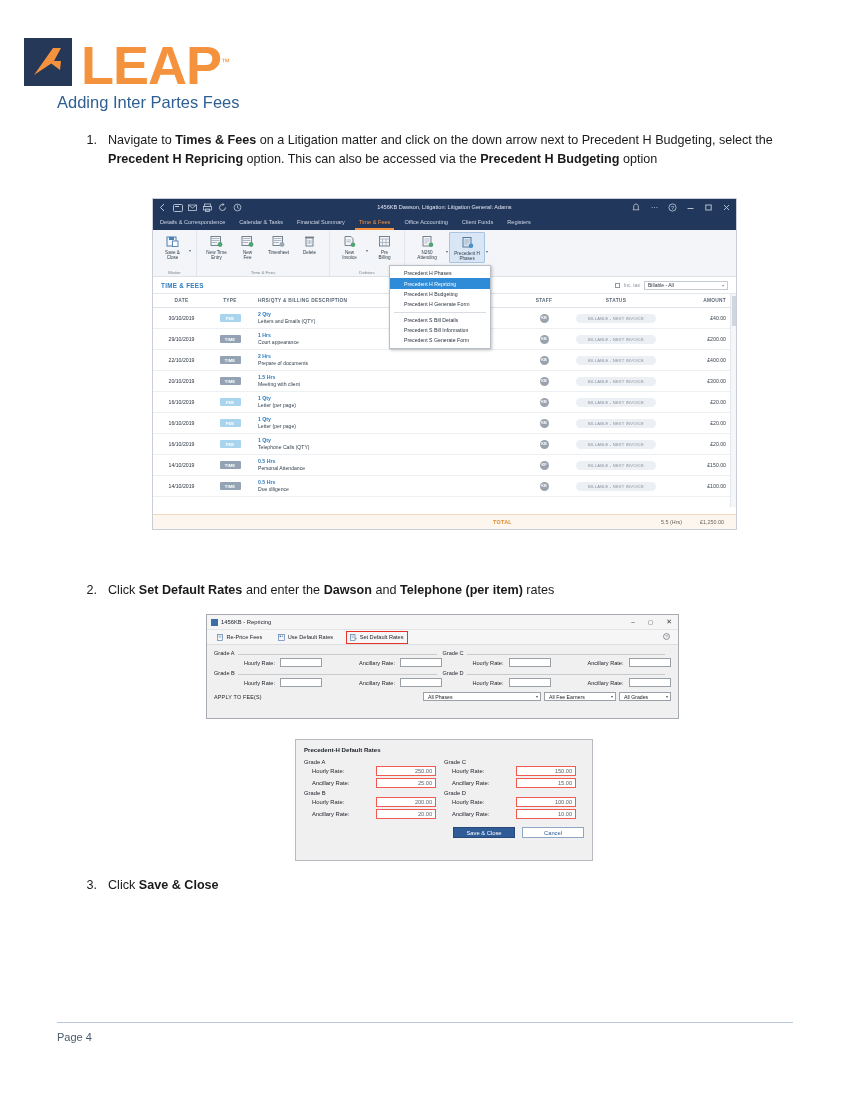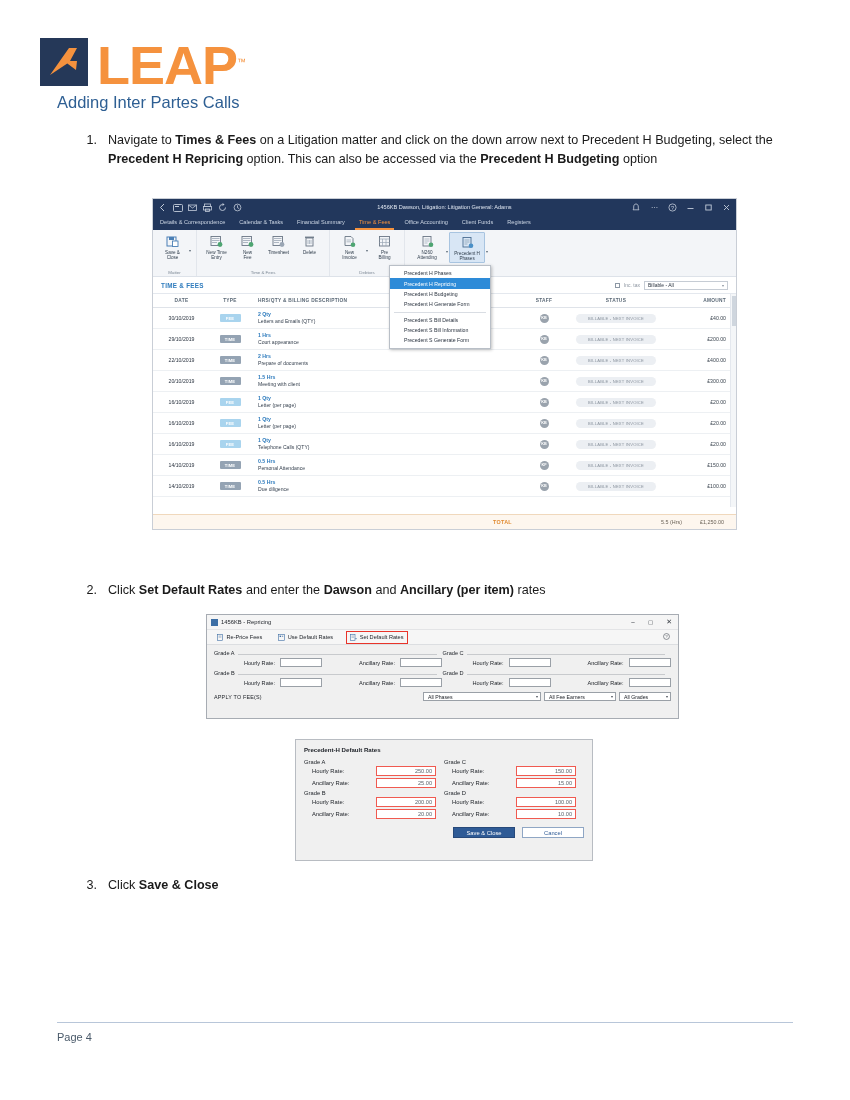--- a/index.html
+++ b/index.html
@@ -8,21 +8,21 @@
     width: 850px; height: 1100px;
     background: #ffffff;
     font-family: "Liberation Sans", sans-serif;
     color: #1a1a1a;
     position: relative;
     overflow: hidden;
   }
 
   
   .page { position:relative; width:850px; height:1100px; }
-  .logo-wrap { position:absolute; left:40px; top:38px; display:flex; align-items:flex-start; }
+  .logo-wrap { position:absolute; left:24px; top:38px; display:flex; align-items:flex-start; }
   .logo-mark {
     width:48px; height:48px; background:#253858; position:relative; flex:none;
   }
   .logo-mark svg { position:absolute; left:6px; top:7px; }
   .logo-text {
     font-size:54px; line-height:48px; font-weight:bold; color:#f5923e;
     letter-spacing:-1px; margin-left:9px; font-family:"Liberation Sans", sans-serif;
     position:relative;
   }
   .logo-tm { font-size:9px; vertical-align:super; color:#f5923e; font-weight:normal; }
@@ -247,21 +247,21 @@
 <div class="page">
 
   <div class="logo-wrap">
     <div class="logo-mark">
       <svg width="36" height="34" viewBox="0 0 36 34">
         <path d="M4 30 L23 3 L31 3 L24 16 L31 16 L30 25 L18 16 L25 16 Z" fill="#f5923e"></path>
       </svg>
     </div>
     <div class="logo-text"><span>LEAP</span><span class="logo-tm">™</span></div>
   </div>
-  <div class="doc-title">Adding Inter Partes Calls</div>
+  <div class="doc-title">Adding Inter Partes Fees</div>
 
   <div class="step" id="step1">
     <div class="num">1.</div>
     <div class="txt">Navigate to <b>Times &amp; Fees</b> on a Litigation matter and click on the down arrow next to Precedent H Budgeting, select the <b>Precedent H Repricing</b> option. This can also be accessed via the <b>Precedent H Budgeting</b> option</div>
   </div>
 
   <div id="shot1">
 
     <div class="lp-titlebar">
       <div class="lp-nav">
@@ -612,21 +612,21 @@
 
     <div class="lp-total">
       <span class="lbl">TOTAL</span>
       <span class="hrs">5.5 (Hrs)</span>
       <span class="amt">£1,250.00</span>
     </div>
   </div>
 
   <div class="step" id="step2">
     <div class="num">2.</div>
-    <div class="txt">Click <b>Set Default Rates</b> and enter the <b>Dawson</b> and <b>Ancillary (per item)</b> rates</div>
+    <div class="txt">Click <b>Set Default Rates</b> and enter the <b>Dawson</b> and <b>Telephone (per item)</b> rates</div>
   </div>
 
   <div id="shot2">
     <div class="dlg-title">
       <span class="dlg-appicon"></span>
       <span class="ttl">1456KB - Repricing</span>
       <span class="dlg-wb">
         <span>−</span>
         <span style="font-size:5.5px">▢</span>
         <span>✕</span>

